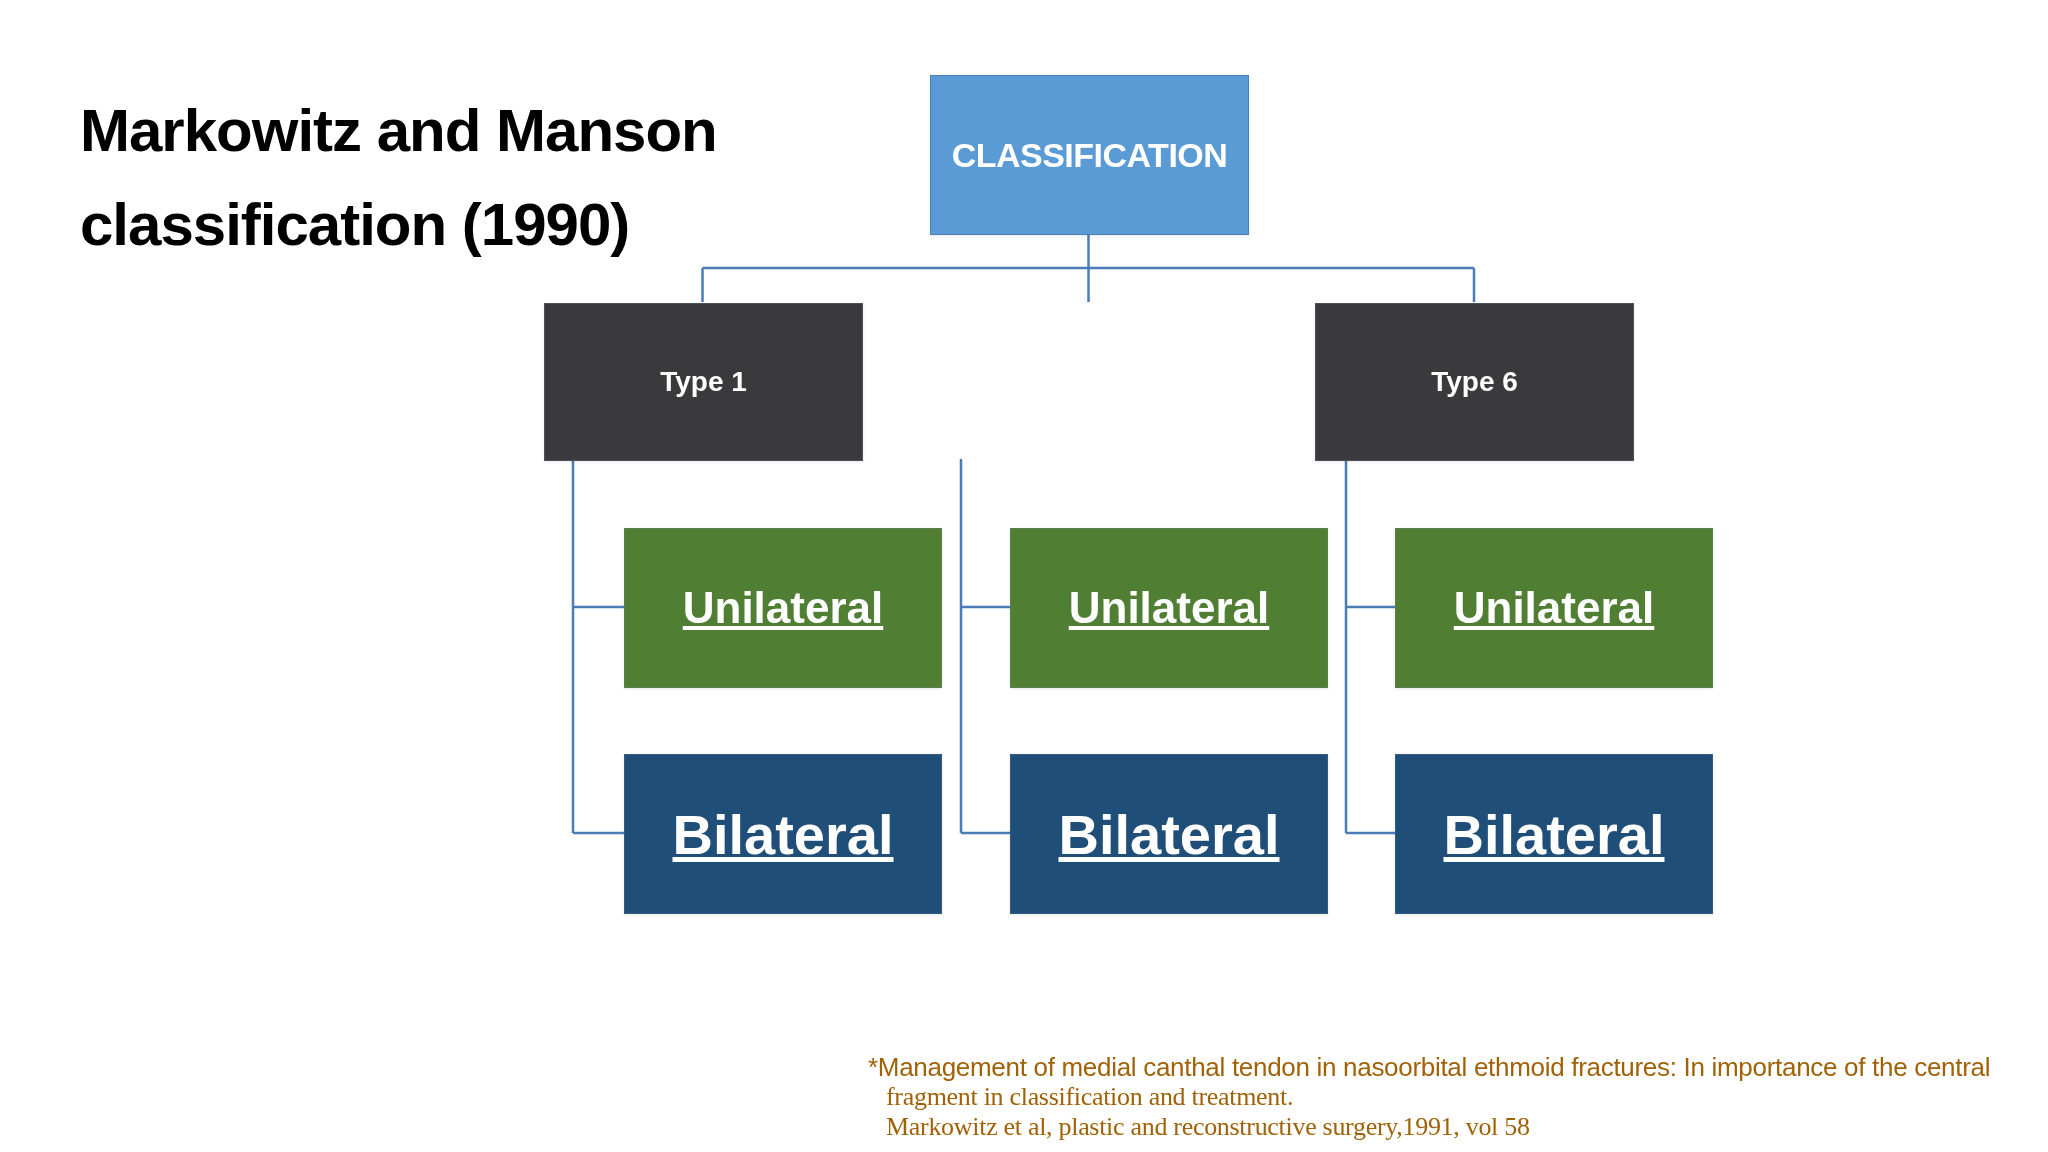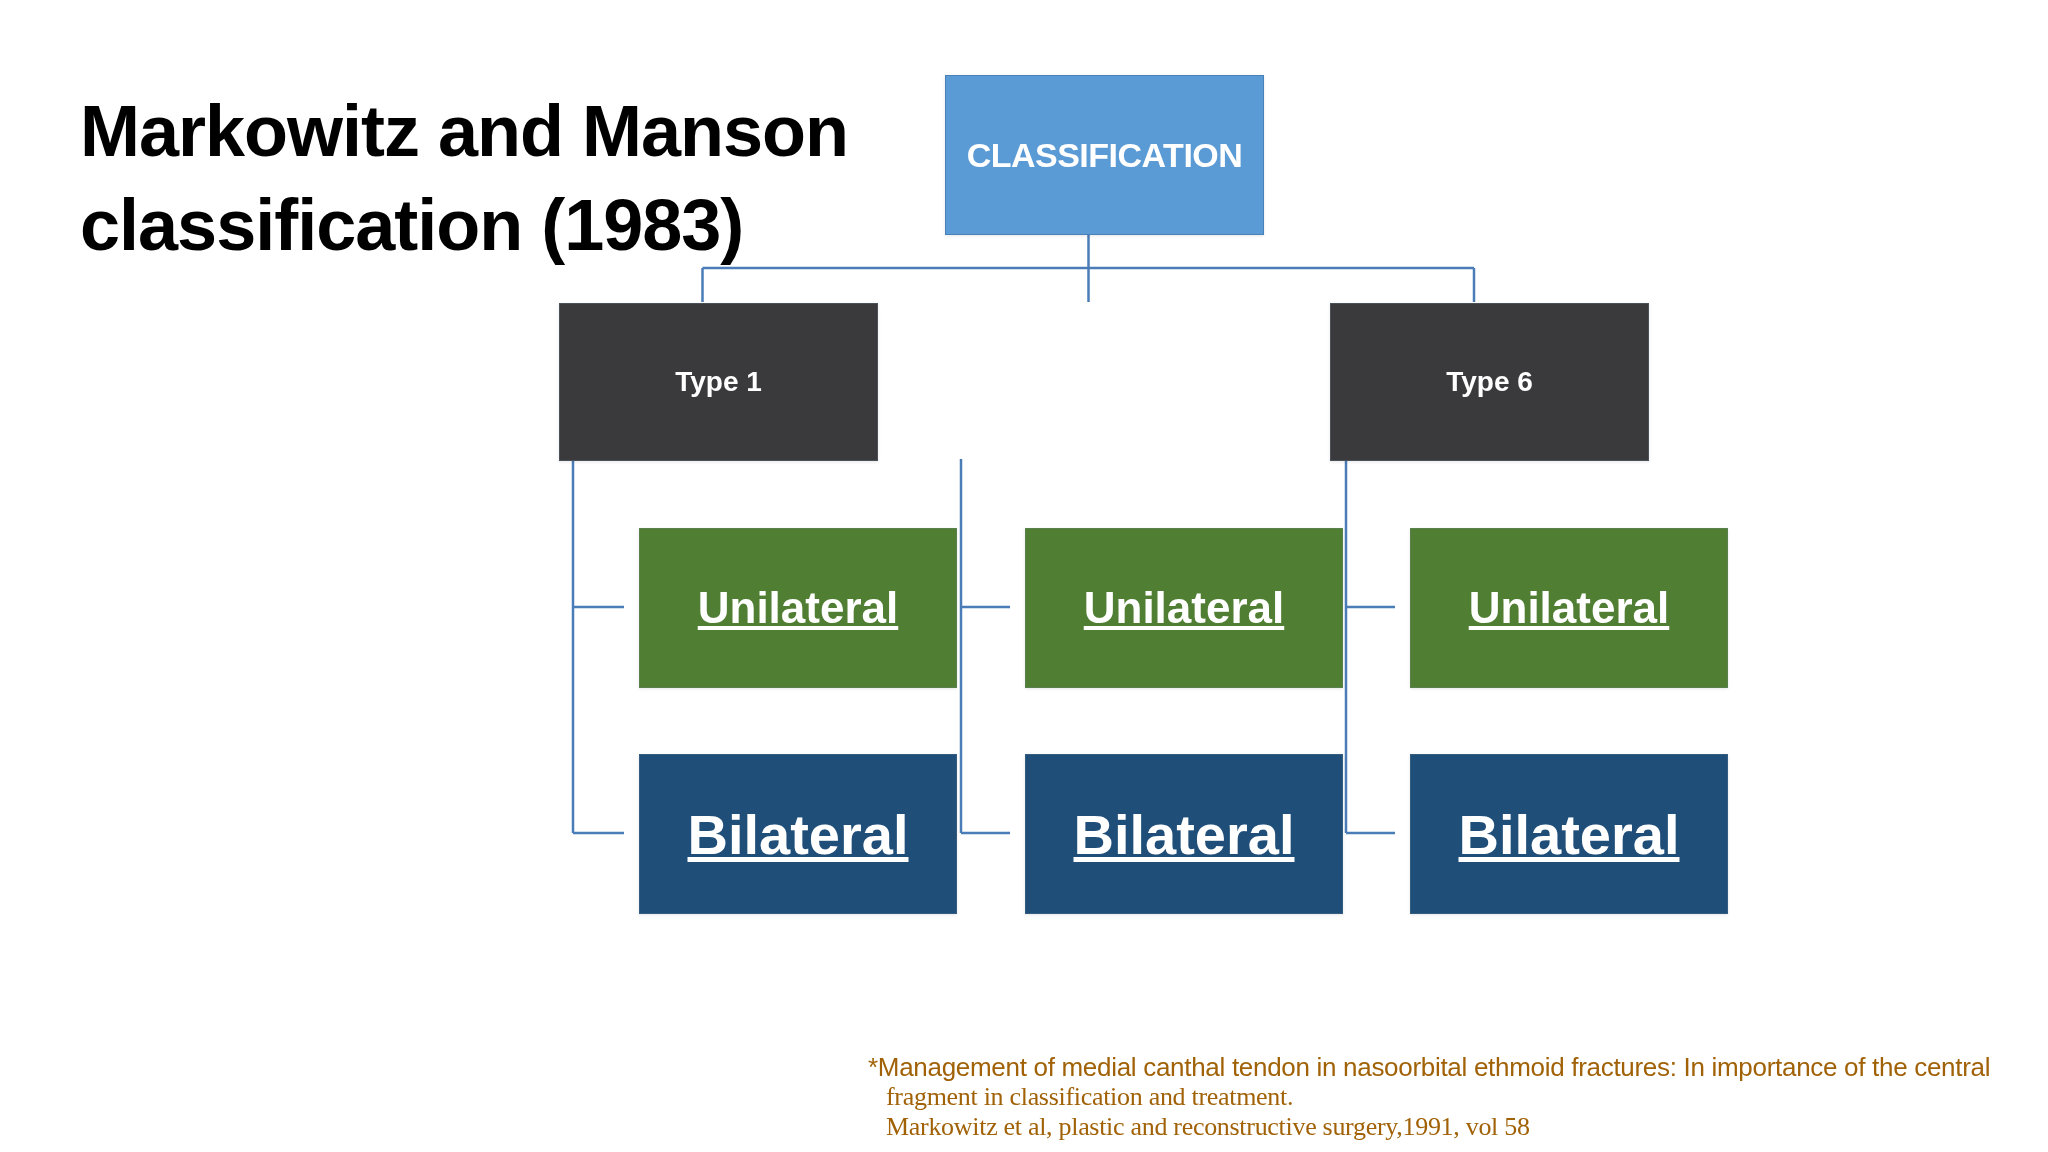--- a/index.html
+++ b/index.html
@@ -5,31 +5,30 @@
   html,body{margin:0;padding:0;background:#ffffff;}
   .slide{
     position:relative;
     width:2048px;height:1152px;
     background:#ffffff;
     overflow:hidden;
     font-family:"Liberation Sans","DejaVu Sans",sans-serif;
   }
   .slide-title{
     position:absolute;left:80px;top:84px;
-    font-size:72px;line-height:94px;font-weight:bold;
+    font-size:60px;line-height:94px;font-weight:bold;
     letter-spacing:-1px;color:var(--color-title_text,#000);
     white-space:nowrap;
   }
   .connectors{position:absolute;left:0;top:0;width:2048px;height:1152px;}
   .connectors path{fill:none;stroke:var(--color-connector,#4A7DB8);stroke-width:2.5;}
   .node{
     position:absolute;display:flex;align-items:center;justify-content:center;
     color:var(--color-box_text,#fff);font-weight:bold;text-align:center;
     box-shadow:0 1px 3px rgba(0,0,0,0.10);
-    margin-left:15px;
   }
   .node-root{
     left:930px;top:75px;width:317px;height:158px;
     background:var(--color-root,#5B9BD5);
     border:1px solid rgba(40,80,140,0.35);
     font-size:34px;letter-spacing:-0.5px;
   }
   .node-type{
     top:303px;width:317px;height:156px;
     background:var(--color-type,#3A3A3C);
@@ -60,21 +59,21 @@
   .footnote .fn-line{display:block;}
   .footnote .fn-indent{padding-left:18px;font-family:Liberation Serif, serif;}
 </style>
 </head>
 <body>
 
 <div class="slide">
 
   <div class="slide-title">
     <div>Markowitz and Manson</div>
-    <div>classification (1983)</div>
+    <div>classification (1990)</div>
   </div>
 
   <svg class="connectors" viewBox="0 0 2048 1152" aria-hidden="true">
     <path d="M1088.5 233 L1088.5 302"></path>
     <path d="M702.5 268 L1474 268"></path>
     <path d="M702.5 268 L702.5 302"></path>
     <path d="M1474 268 L1474 302"></path>
     <path d="M573 459 L573 833 M573 607 L624 607 M573 833 L624 833"></path>
     <path d="M961 459 L961 833 M961 607 L1010 607 M961 833 L1010 833"></path>
     <path d="M1346 459 L1346 833 M1346 607 L1395 607 M1346 833 L1395 833"></path>

